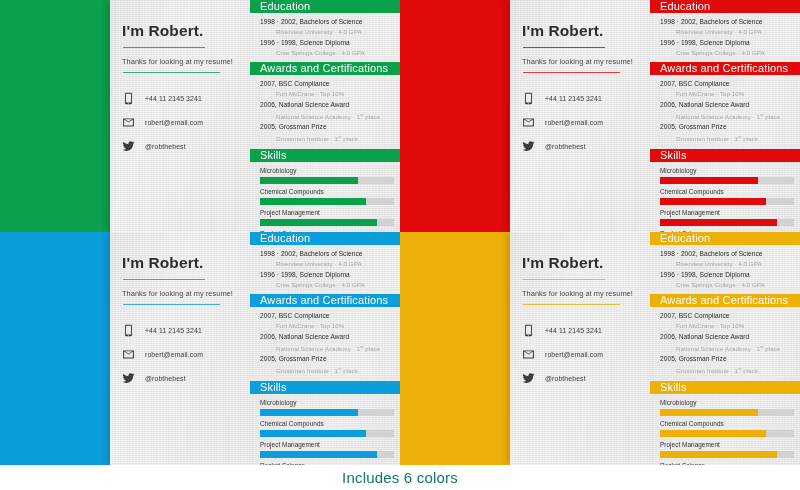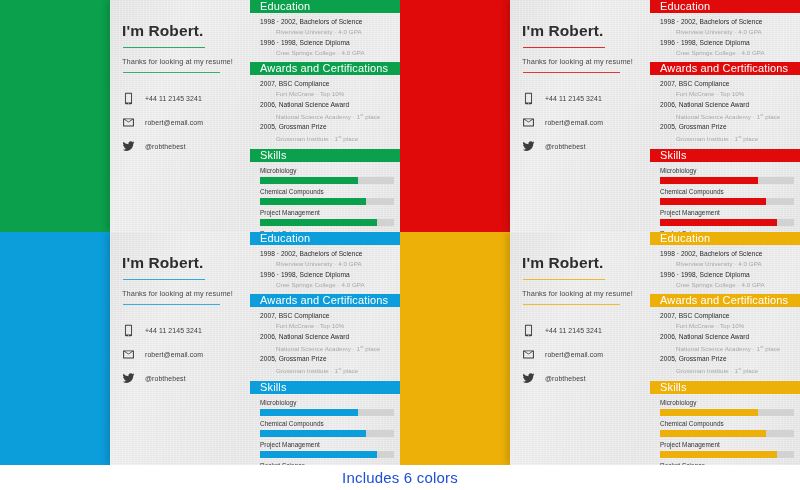--- a/index.html
+++ b/index.html
@@ -193,21 +193,21 @@
     top: 465px;
     width: 800px;
     height: 25px;
     display: flex;
     align-items: center;
     justify-content: center;
     background: #ffffff;
   }
   #caption .cap-text {
     font-size: 15px;
-    color: #1d4ed8;
+    color: #0f766e;
     letter-spacing: .2px;
   }
 </style>
 </head>
 <body>
 
 <div id="stage">
 
   <div class="quad q-tl">
     <div class="backdrop" style="background: rgb(11, 160, 75);"></div>

